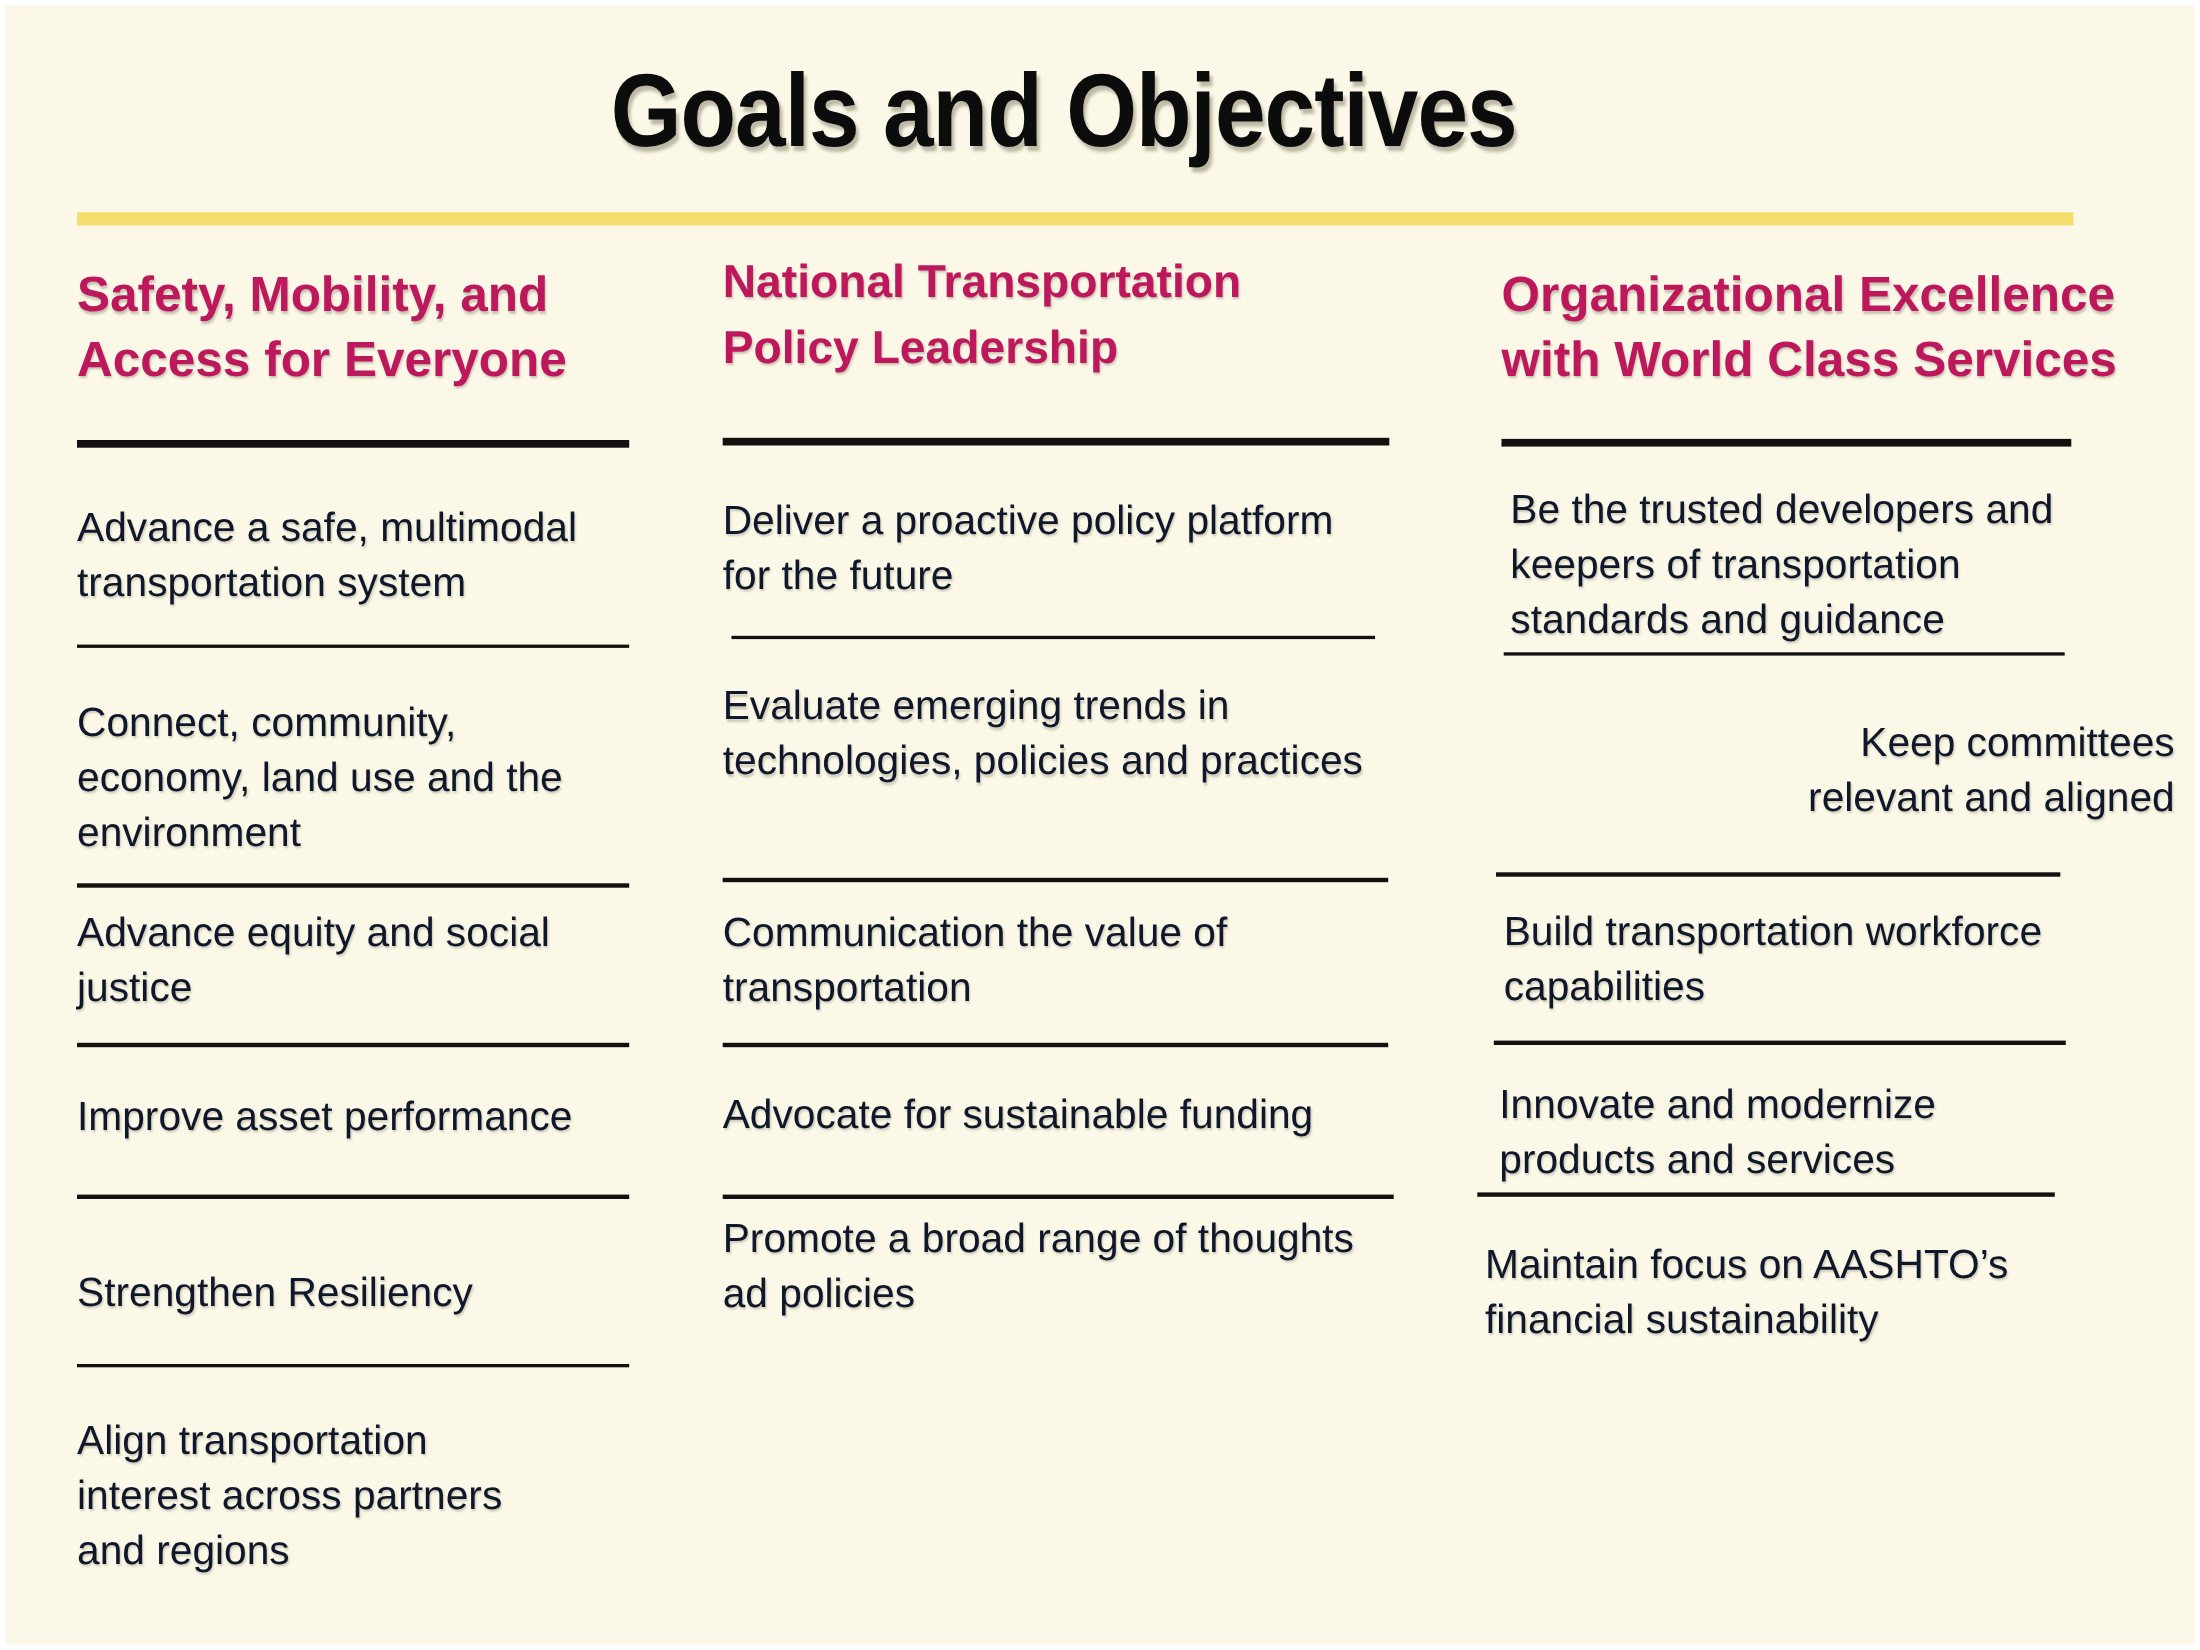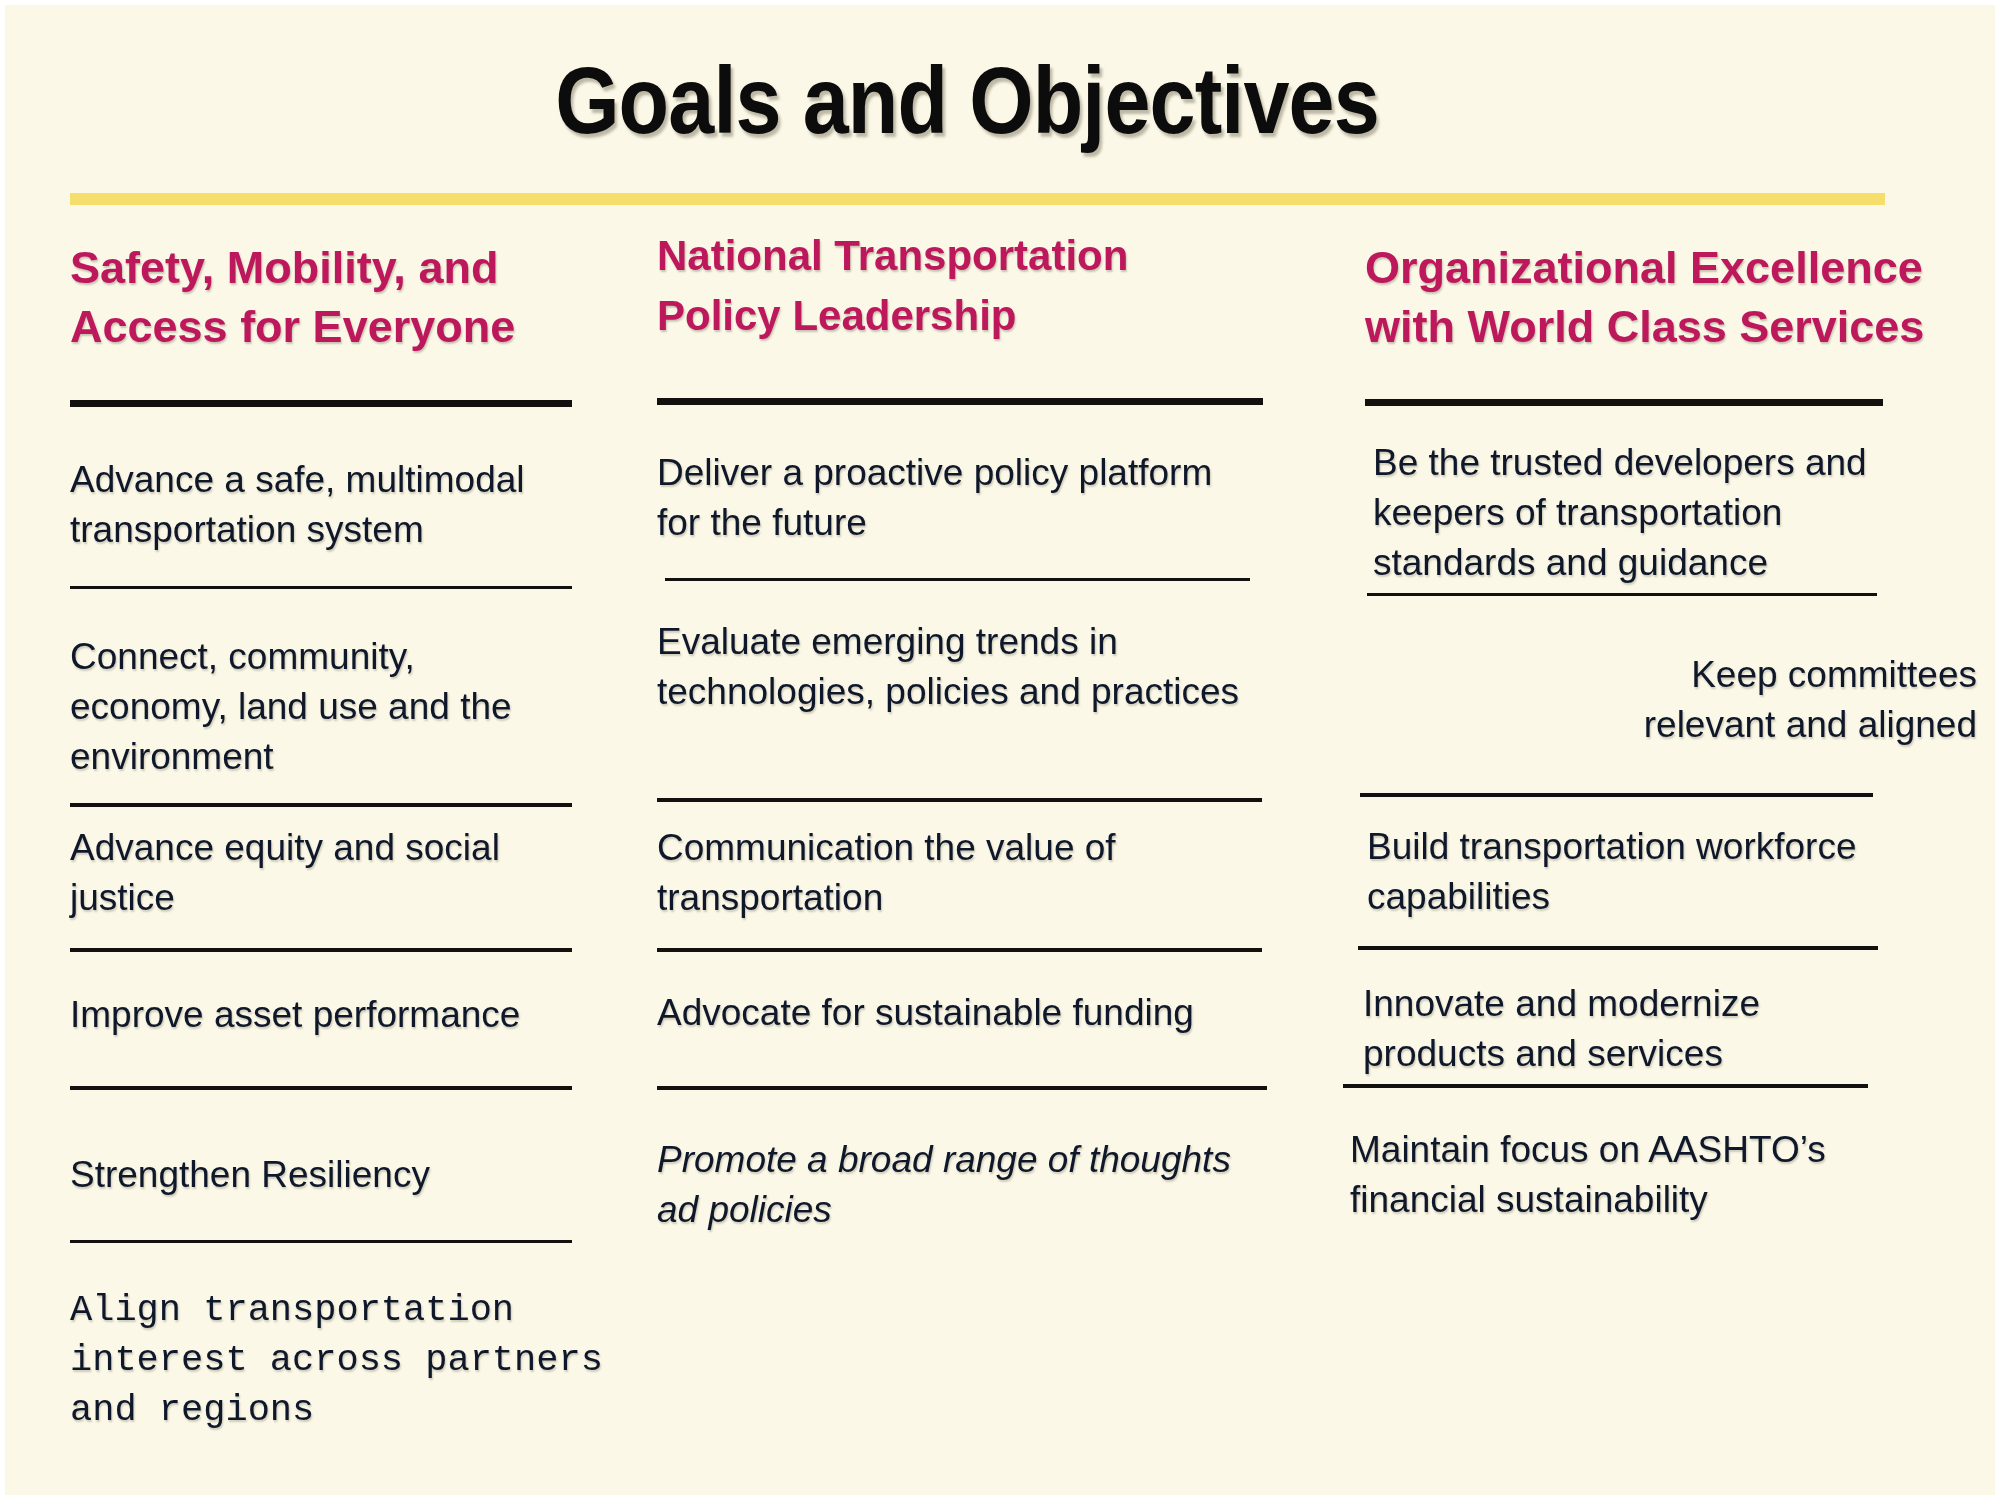--- a/index.html
+++ b/index.html
@@ -60,34 +60,34 @@
   .c1-i0  { left: 65px;  top: 450px;  width: 560px; }
   .c1-r1  { left: 65px;  top: 581px;  width: 502px; height: 3px; }
   .c1-i1  { left: 65px;  top: 627px;  width: 560px; }
   .c1-r2  { left: 65px;  top: 798px;  width: 502px; height: 4px; }
   .c1-i2  { left: 65px;  top: 818px;  width: 560px; }
   .c1-r3  { left: 65px;  top: 943px;  width: 502px; height: 4px; }
   .c1-i3  { left: 65px;  top: 985px;  width: 560px; }
   .c1-r4  { left: 65px;  top: 1081px; width: 502px; height: 4px; }
   .c1-i4  { left: 65px;  top: 1145px; width: 560px; }
   .c1-r5  { left: 65px;  top: 1235px; width: 502px; height: 3px; }
-  .c1-i5  { left: 65px;  top: 1280px; width: 560px; font-family: Liberation Mono, monospace; }
+  .c1-i5  { left: 65px;  top: 1280px; width: 560px; }
 
   
   .c2-h   { left: 652px; top: 221px; width: 700px; font-size: 42px; line-height: 60px; }
   .c2-r0  { left: 652px; top: 393px;  width: 606px; height: 7px; }
   .c2-i0  { left: 652px; top: 443px;  width: 700px; }
   .c2-r1  { left: 660px; top: 573px;  width: 585px; height: 3px; }
   .c2-i1  { left: 652px; top: 612px;  width: 700px; }
   .c2-r2  { left: 652px; top: 793px;  width: 605px; height: 4px; }
   .c2-i2  { left: 652px; top: 818px;  width: 700px; }
   .c2-r3  { left: 652px; top: 943px;  width: 605px; height: 4px; }
   .c2-i3  { left: 652px; top: 983px;  width: 700px; }
   .c2-r4  { left: 652px; top: 1081px; width: 610px; height: 4px; }
-  .c2-i4  { left: 652px; top: 1130px; width: 700px; font-style: italic; }
+  .c2-i4  { left: 652px; top: 1096px; width: 700px; }
 
   
   .c3-h   { left: 1360px; top: 233px; width: 600px; }
   .c3-r0  { left: 1360px; top: 394px;  width: 518px; height: 7px; }
   .c3-i0  { left: 1368px; top: 433px;  width: 600px; }
   .c3-r1  { left: 1362px; top: 588px;  width: 510px; height: 3px; }
   .c3-i1  { left: 1372px; top: 645px;  width: 600px; text-align: right; }
   .c3-r2  { left: 1355px; top: 788px;  width: 513px; height: 4px; }
   .c3-i2  { left: 1362px; top: 817px;  width: 600px; }
   .c3-r3  { left: 1353px; top: 941px;  width: 520px; height: 4px; }

